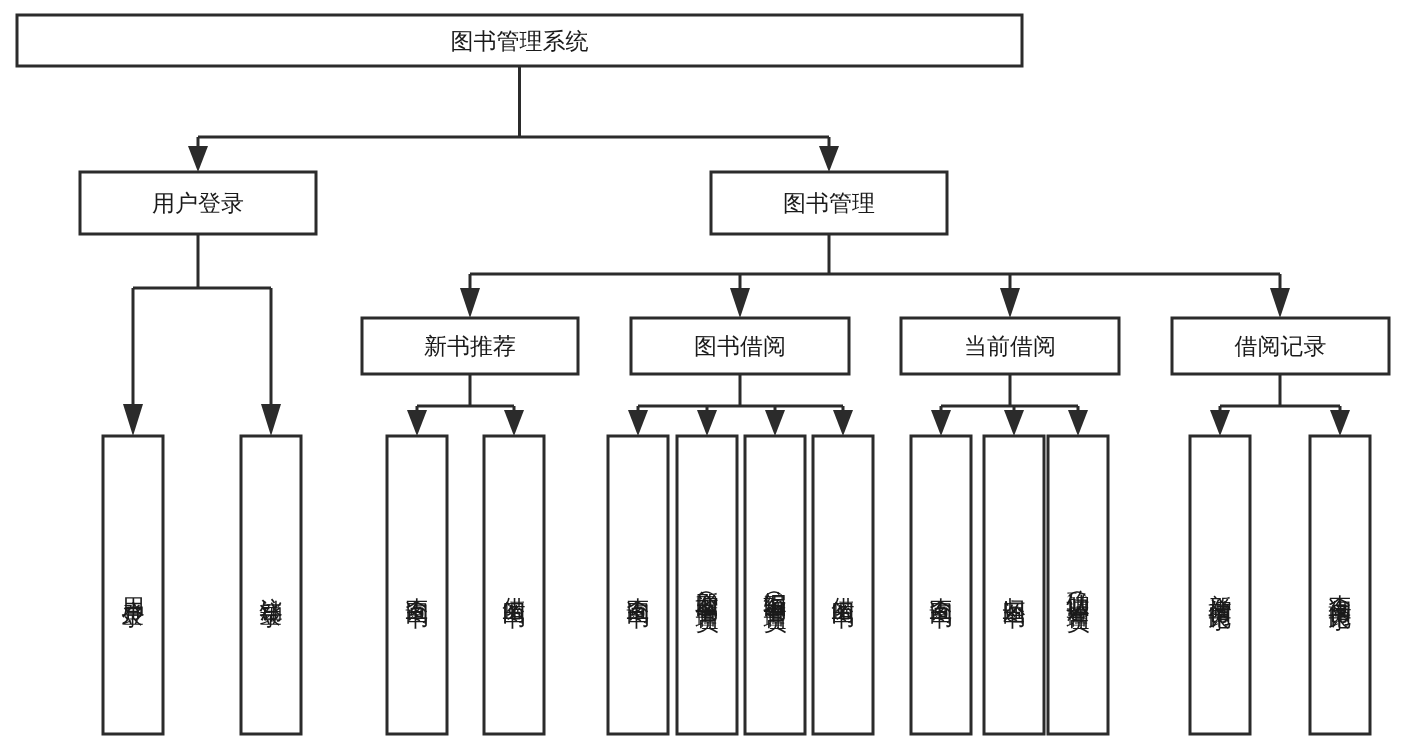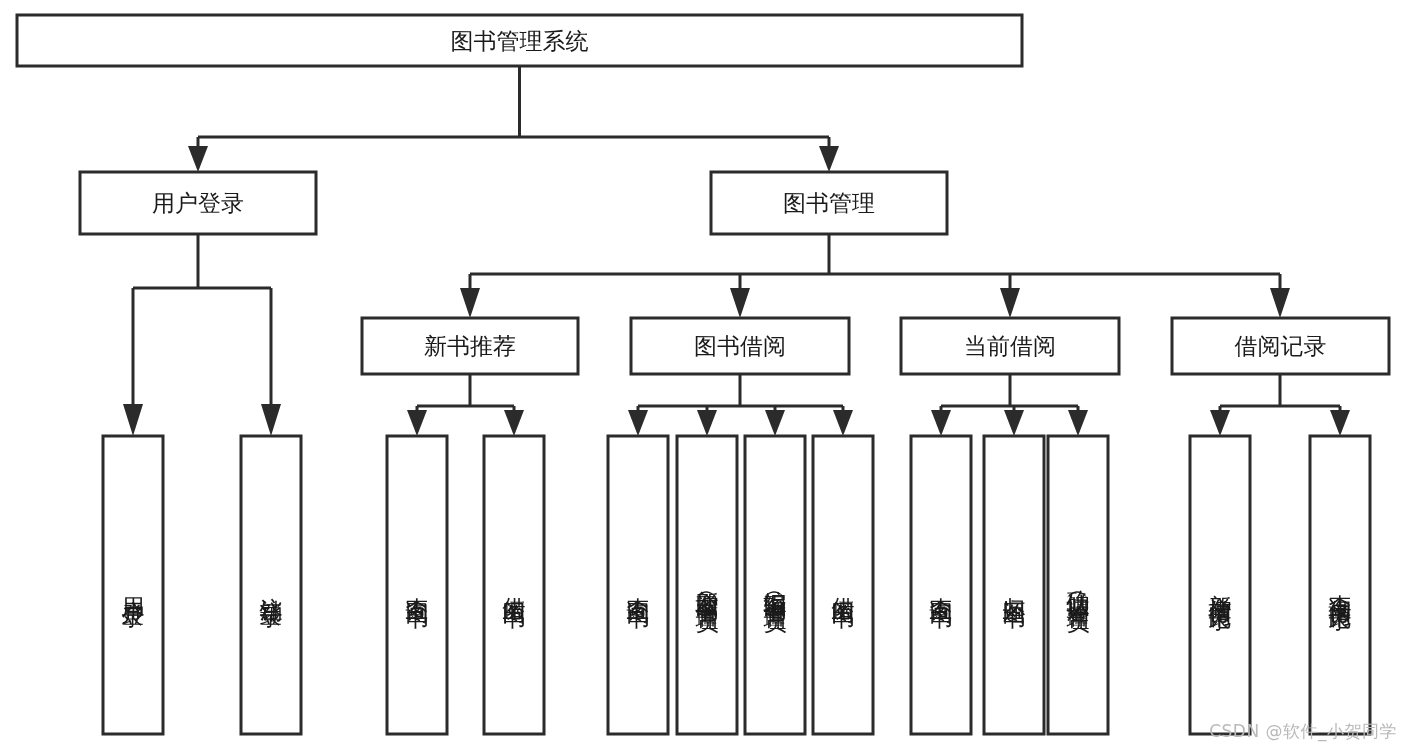--- a/index.html
+++ b/index.html
@@ -198,15 +198,14 @@
   <div class="leaf-label-wrap" style="left:608px;  top:436px; width:60px; height:298px;">查询图书</div>
   <div class="leaf-label-wrap" style="left:677px;  top:436px; width:60px; height:298px;">新增图书（管理员）</div>
   <div class="leaf-label-wrap" style="left:745px;  top:436px; width:60px; height:298px;">编辑图书（管理员）</div>
   <div class="leaf-label-wrap" style="left:813px;  top:436px; width:60px; height:298px;">借阅图书</div>
   <div class="leaf-label-wrap" style="left:911px;  top:436px; width:60px; height:298px;">查询图书</div>
   <div class="leaf-label-wrap" style="left:984px;  top:436px; width:60px; height:298px;">归还图书</div>
   <div class="leaf-label-wrap" style="left:1048px; top:436px; width:60px; height:298px;">确认归还（管理员）</div>
   <div class="leaf-label-wrap" style="left:1190px; top:436px; width:60px; height:298px;">新增借阅记录</div>
   <div class="leaf-label-wrap" style="left:1310px; top:436px; width:60px; height:298px;">查询借阅记录</div>
 
-  <div class="watermark">CSDN @软件_小贺同学</div>
 
 </div>
 
 </body></html>

